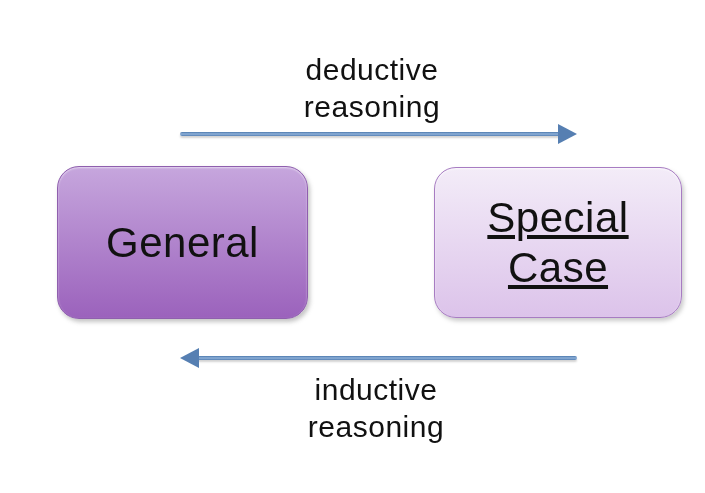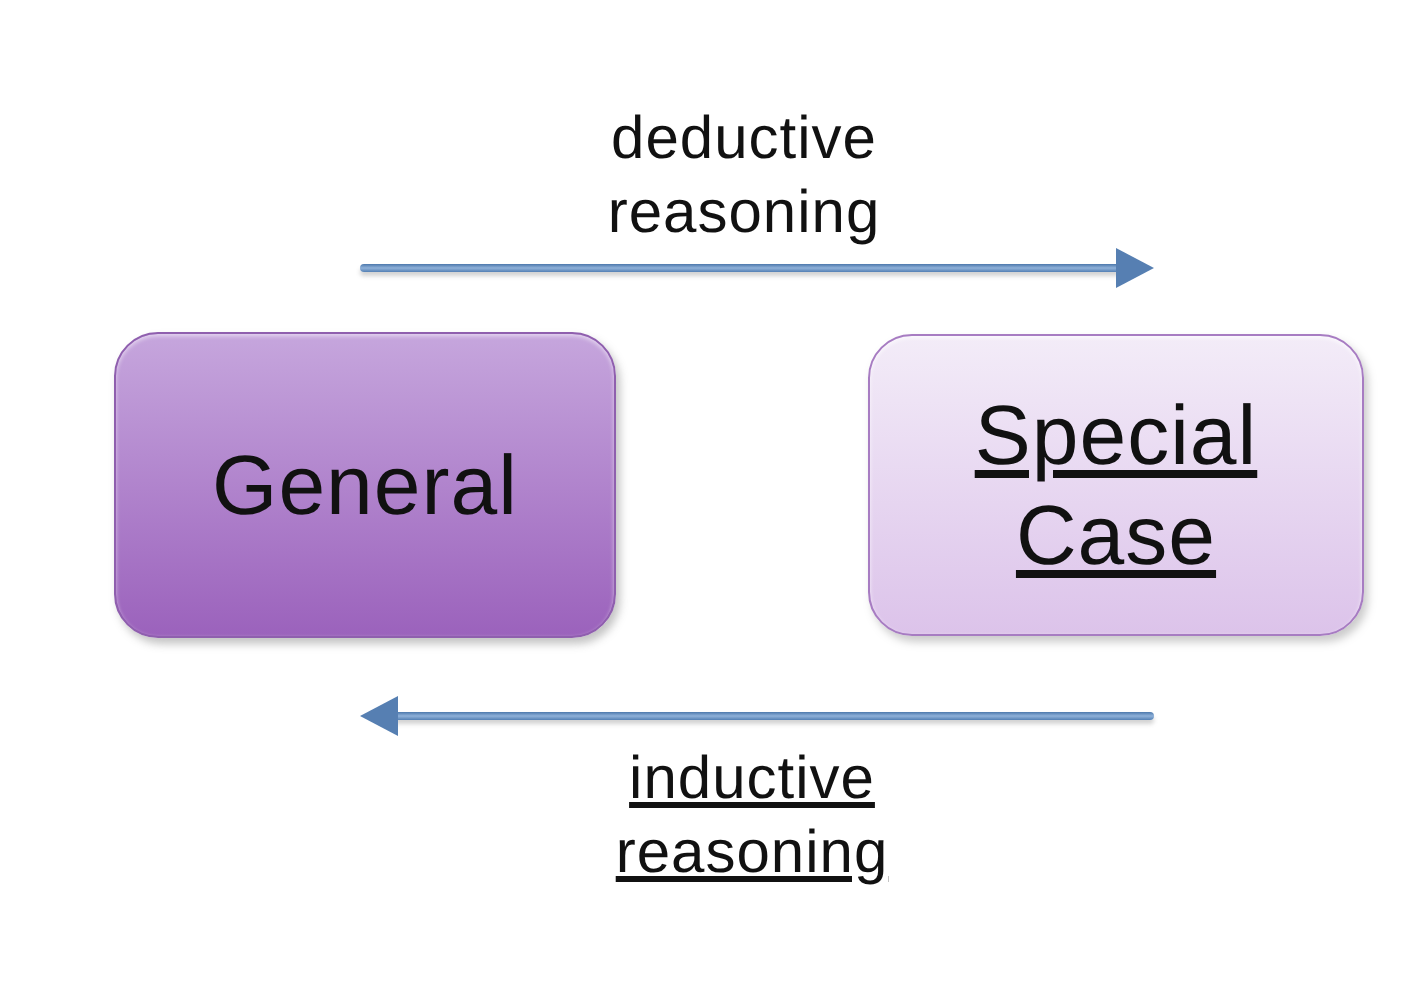--- a/index.html
+++ b/index.html
@@ -20,21 +20,21 @@
   
   .flow-label {
     position: absolute;
     text-align: center;
     font-size: 30px;
     line-height: 37px;
     color: var(--text, #111111);
     letter-spacing: 0.5px;
   }
   .label-deductive { left: 238px; top: 51px;  width: 220px; }
-  .label-inductive { left: 242px; top: 371px; width: 220px; text-decoration: underline; }
+  .label-inductive { left: 242px; top: 371px; width: 220px; }
 
   
   .arrow-line {
     position: absolute;
     height: 4px;
     border-radius: 2px;
     background: linear-gradient(to bottom, #4c78ac 0%, #8fb1d9 50%, #5480b4 100%);
     box-shadow: 0 2px 2px rgba(110,110,110,0.30);
   }
   .line-deductive { left: 156px; top: 132px; width: 380px; }

